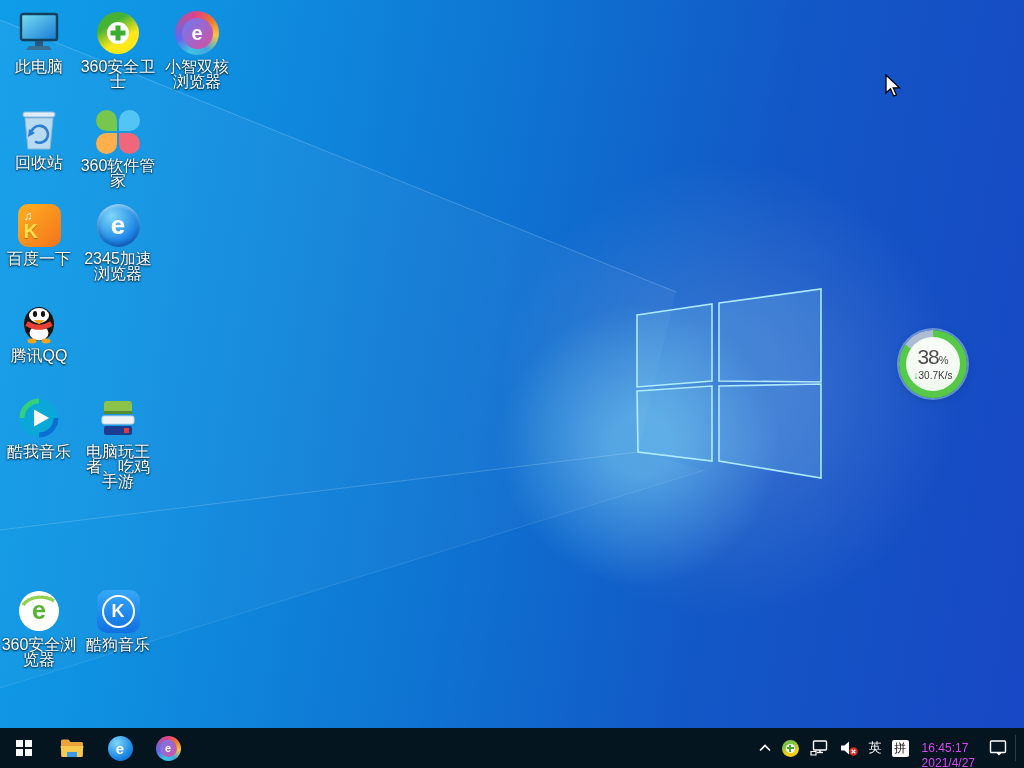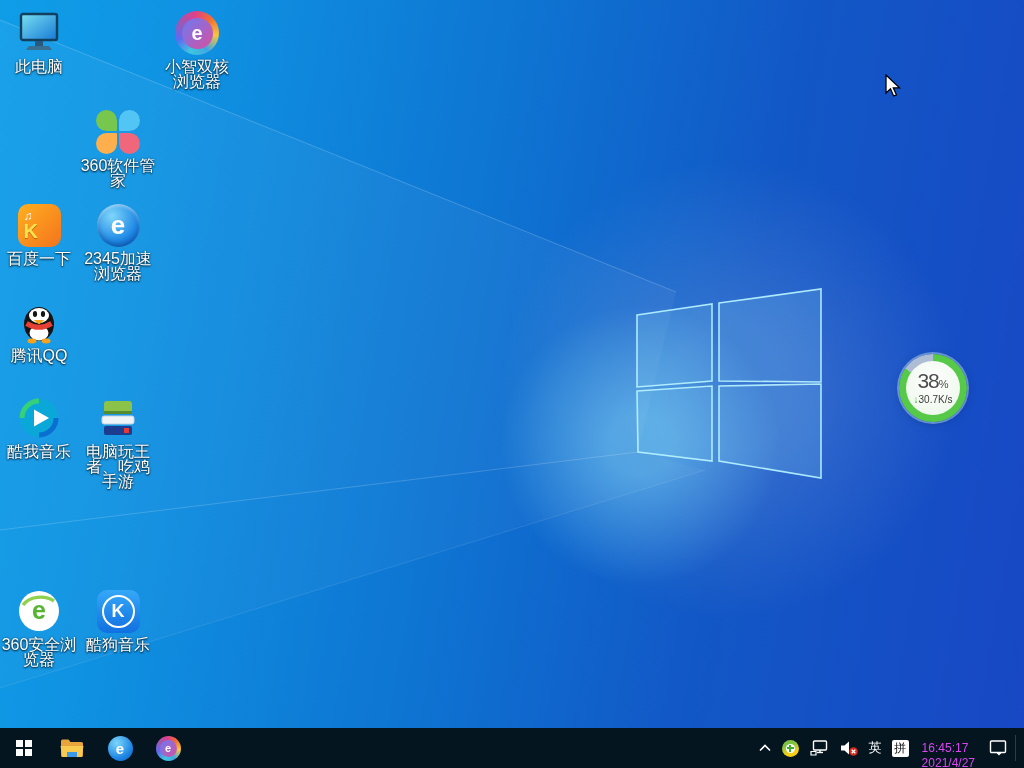--- a/index.html
+++ b/index.html
@@ -44,21 +44,21 @@
   .ring-e{border-radius:50%;display:flex;align-items:center;justify-content:center;
     background:conic-gradient(from 200deg,#3ec6e0,#5b6cf0,#9b59b6,#e0408a,#f07030,#f5c542,#40a8e0,#3ec6e0);}
   .ring-e .inner{border-radius:50%;background:linear-gradient(135deg,#6a7bf5,#d94f9e);
     display:flex;align-items:center;justify-content:center;color:#fff;font-weight:bold;}
   .ring-e.big{width:44px;height:44px;}
   .ring-e.big .inner{width:31px;height:31px;font-size:20px;}
   
   .speed-ball{position:absolute;left:899px;top:330px;width:68px;height:68px;border-radius:50%;
     background:conic-gradient(#56c948 0 305deg,#aebdd4 305deg 360deg);
     display:flex;align-items:center;justify-content:center;
-    box-shadow:0 0 0 2px rgba(170,200,235,.55),0 2px 8px rgba(0,40,110,.35);cursor:pointer;margin-top:24px;}
+    box-shadow:0 0 0 2px rgba(170,200,235,.55),0 2px 8px rgba(0,40,110,.35);cursor:pointer;}
   .speed-inner{width:54px;height:54px;border-radius:50%;background:radial-gradient(circle at 50% 38%,#ffffff,#eef8ec 80%);
     display:flex;flex-direction:column;align-items:center;justify-content:center;}
   .speed-pct{font-size:21px;color:#4d4d4d;line-height:20px;letter-spacing:-1px;}
   .speed-pct .unit{font-size:11px;letter-spacing:0;}
   .speed-rate{font-size:10px;color:#3a3a3a;line-height:11px;}
   .speed-rate .arr{color:#2daf2d;font-weight:bold;}
   
   .taskbar{position:absolute;left:0;top:728px;width:1024px;height:40px;background:#041520;
     display:flex;align-items:center;}
   .tb-btn{width:48px;height:40px;display:flex;align-items:center;justify-content:center;cursor:pointer;}
@@ -116,20 +116,31 @@
             </linearGradient>
           </defs>
         <rect x="5" y="4" width="36" height="26" rx="2" fill="url(#scr)" stroke="#12415f" stroke-width="2.4"></rect>
         <rect x="19" y="31" width="8" height="5" fill="#27597e"></rect>
         <path d="M13 36 h20 l3 4 h-26 z" fill="#3a6f94"></path>
       </svg>
     </div>
     <span class="label">此电脑</span>
   </div>
 
+  <div class="cell" style="left:0;top:106px">
+    <div class="icon-box">
+      <svg width="46" height="46" viewBox="0 0 46 46">
+        <rect x="7" y="6" width="32" height="5" rx="2" fill="#ddecf8" stroke="#8fb6d4"></rect>
+        <path d="M9 12 h28 l-3 31 h-22 z" fill="#cfe4f2" fill-opacity="0.88" stroke="#8fb6d4"></path>
+        <path d="M15 29 a8.5 8.5 0 1 1 4 6.5" stroke="#2d7fd4" stroke-width="2.6" fill="none"></path>
+        <polygon points="13,23 19,27 12,31" fill="#2d7fd4"></polygon>
+      </svg>
+    </div>
+    <span class="label">回收站</span>
+  </div>
 
   <div class="cell" style="left:0;top:202px">
     <div class="icon-box">
       <div class="ricon kuwo">
           <span class="kuwo-note">♫</span>
           <span class="kuwo-k">K</span>
         </div>
     </div>
     <span class="label">百度一下</span>
   </div>
@@ -168,20 +179,36 @@
     <div class="icon-box">
       <svg width="46" height="46" viewBox="0 0 46 46">
         <circle cx="23" cy="23" r="20" fill="#fff"></circle>
         <text x="23" y="31" text-anchor="middle" font-size="25" font-weight="bold" fill="#56b431" font-family="Liberation Sans, sans-serif">e</text>
         <path d="M7 17 a20 15 0 0 1 31 -4" stroke="#8fd14f" stroke-width="3.4" fill="none"></path>
       </svg>
     </div>
     <span class="label">360安全浏览器</span>
   </div>
 
+  <div class="cell" style="left:79px;top:10px">
+    <div class="icon-box">
+      <svg width="46" height="46" viewBox="0 0 46 46">
+        <defs>
+            <linearGradient id="g360" x1="0" y1="0" x2="0.6" y2="1">
+          <stop offset="0.35" stop-color="#44b233"></stop>
+              <stop offset="0.75" stop-color="#ffe81a"></stop>
+            </linearGradient>
+          </defs>
+        <circle cx="23" cy="23" r="21" fill="url(#g360)"></circle>
+        <circle cx="23" cy="23" r="11" fill="#fff"></circle>
+        <path d="M20.5 15.5 h5 v5 h5 v5 h-5 v5 h-5 v-5 h-5 v-5 h5 z" fill="#3cae2f"></path>
+      </svg>
+    </div>
+    <span class="label">360安全卫士</span>
+  </div>
 
   <div class="cell" style="left:79px;top:109px">
     <div class="icon-box">
       <div class="petals">
         <div class="petal tl"></div>
           <div class="petal tr"></div>
         <div class="petal bl"></div>
           <div class="petal br"></div>
       </div>
     </div>

